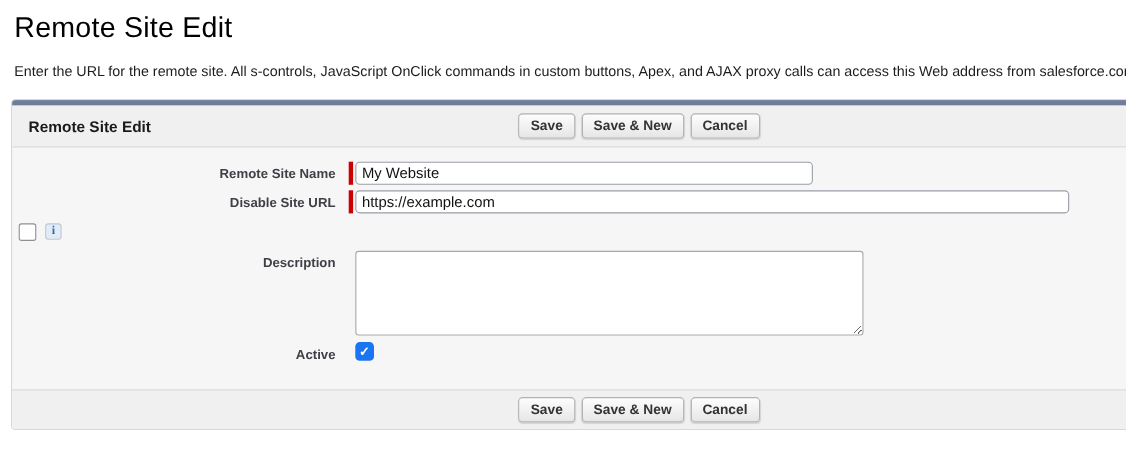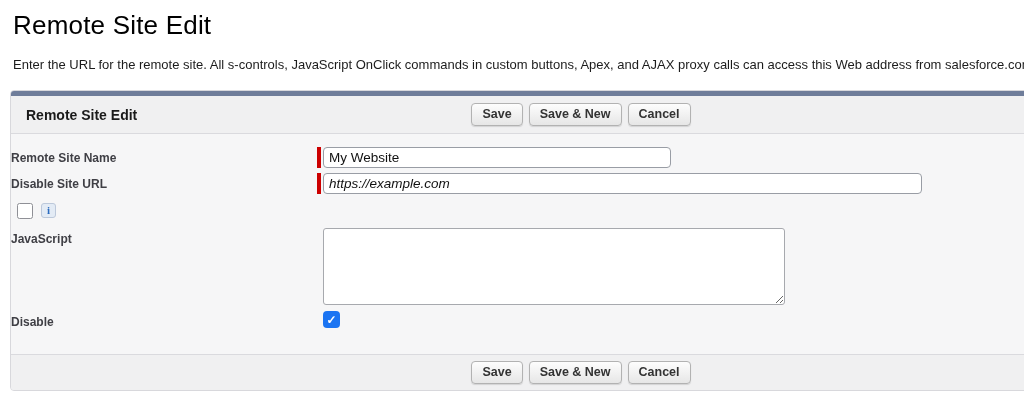--- a/index.html
+++ b/index.html
@@ -24,31 +24,31 @@
                   display:flex; align-items:center; flex:none; }
 
   .btn-group { display:flex; gap:6px; margin:13px auto; }
   .btn { font-family:"Liberation Sans", sans-serif; font-size:12.5px; font-weight:bold;
          color:#333; background:linear-gradient(#fdfdfd,#e6e6e6);
          border:1px solid #b2b2b2; border-radius:4px; padding:3px 10px 4px;
          box-shadow:0 1px 1px rgba(0,0,0,.12); cursor:pointer; }
 
   .panel-body { flex:1; padding-top:13px; }
   .form-row { display:flex; align-items:flex-start; margin-bottom:5px; }
-  .form-label { width:306px; padding-right:12px; padding-top:4px; 
+  .form-label { width:306px; padding-right:12px; padding-top:4px; text-align:right;
                 font-size:12px; font-weight:bold; color:#3f3f45; flex:none; }
   .control { display:flex; align-items:center; }
   .control.plain { margin-left:6px; }
   .req-bar { width:4px; height:21px; background:#cc0000; margin-right:2px; flex:none; }
 
   input.text-input { height:21px; border:1px solid #999da5; border-radius:4px;
                      padding:0 5px; font-family:"Liberation Sans", sans-serif;
                      font-size:13.5px; color:#111; background:#fff; }
-  .input-name { width:348px; }
-  .input-url  { width:599px;font-style:italic; }
+  .input-name { width:416px; }
+  .input-url  { width:649px; }
 
   textarea.desc-area { width:462px; height:77px; border:1px solid #a7a9ae;
                        border-radius:3px; background:#fff; resize:both;
                        font-family:"Liberation Sans", sans-serif; font-size:13px; }
 
   .checkbox-unchecked { width:16px; height:16px; background:#fff;
                         border:1.5px solid #8f9096; border-radius:2.5px;
                         cursor:pointer; margin-top:1px; }
   .checkbox-checked { width:17px; height:17px; background:#1b74f2; border-radius:4px;
                       color:#fff; display:flex; align-items:center; justify-content:center;
@@ -100,28 +100,28 @@
     </div>
 
     <div class="form-row row-dps">
       <div class="control plain">
         <div class="checkbox-unchecked"></div>
         <div class="info-icon">i</div>
       </div>
     </div>
 
     <div class="form-row row-desc">
-      <div class="form-label">JavaScript</div>
+      <div class="form-label">Description</div>
       <div class="control plain">
         <textarea class="desc-area" style=""></textarea>
       </div>
     </div>
 
     <div class="form-row">
-      <div class="form-label">Disable</div>
+      <div class="form-label">Active</div>
       <div class="control plain">
         <div class="checkbox-checked">✓</div>
       </div>
     </div>
 
   </div>
 
   <div class="panel-footer">
     <div class="btn-group">
       <button class="btn">Save</button>

